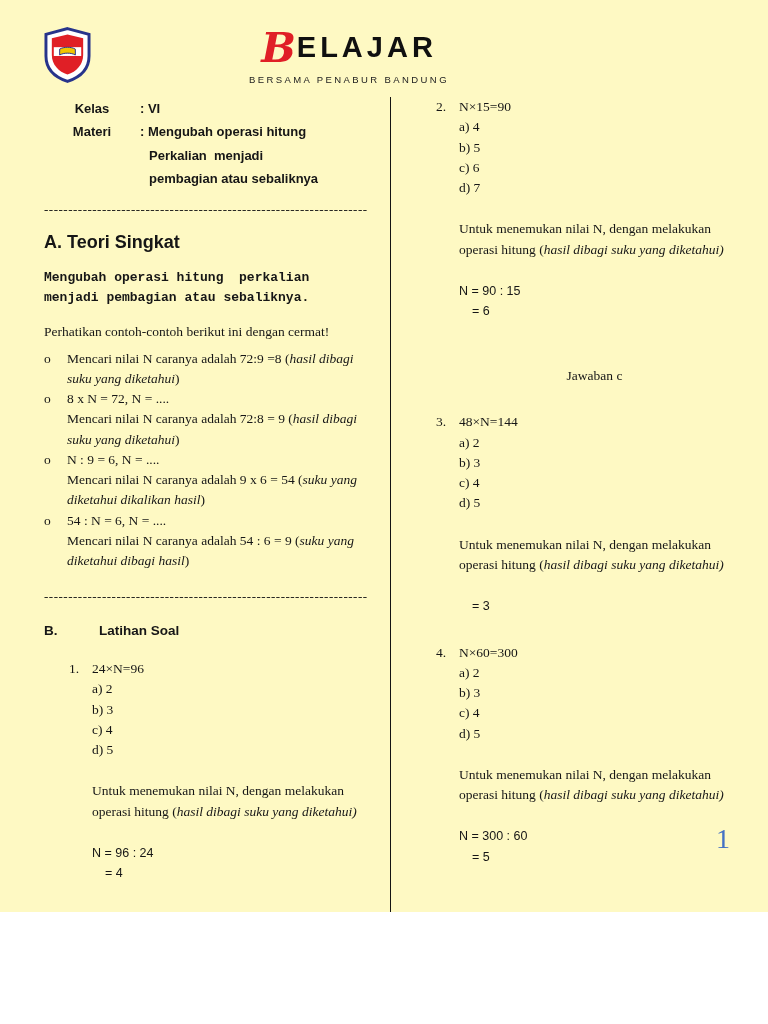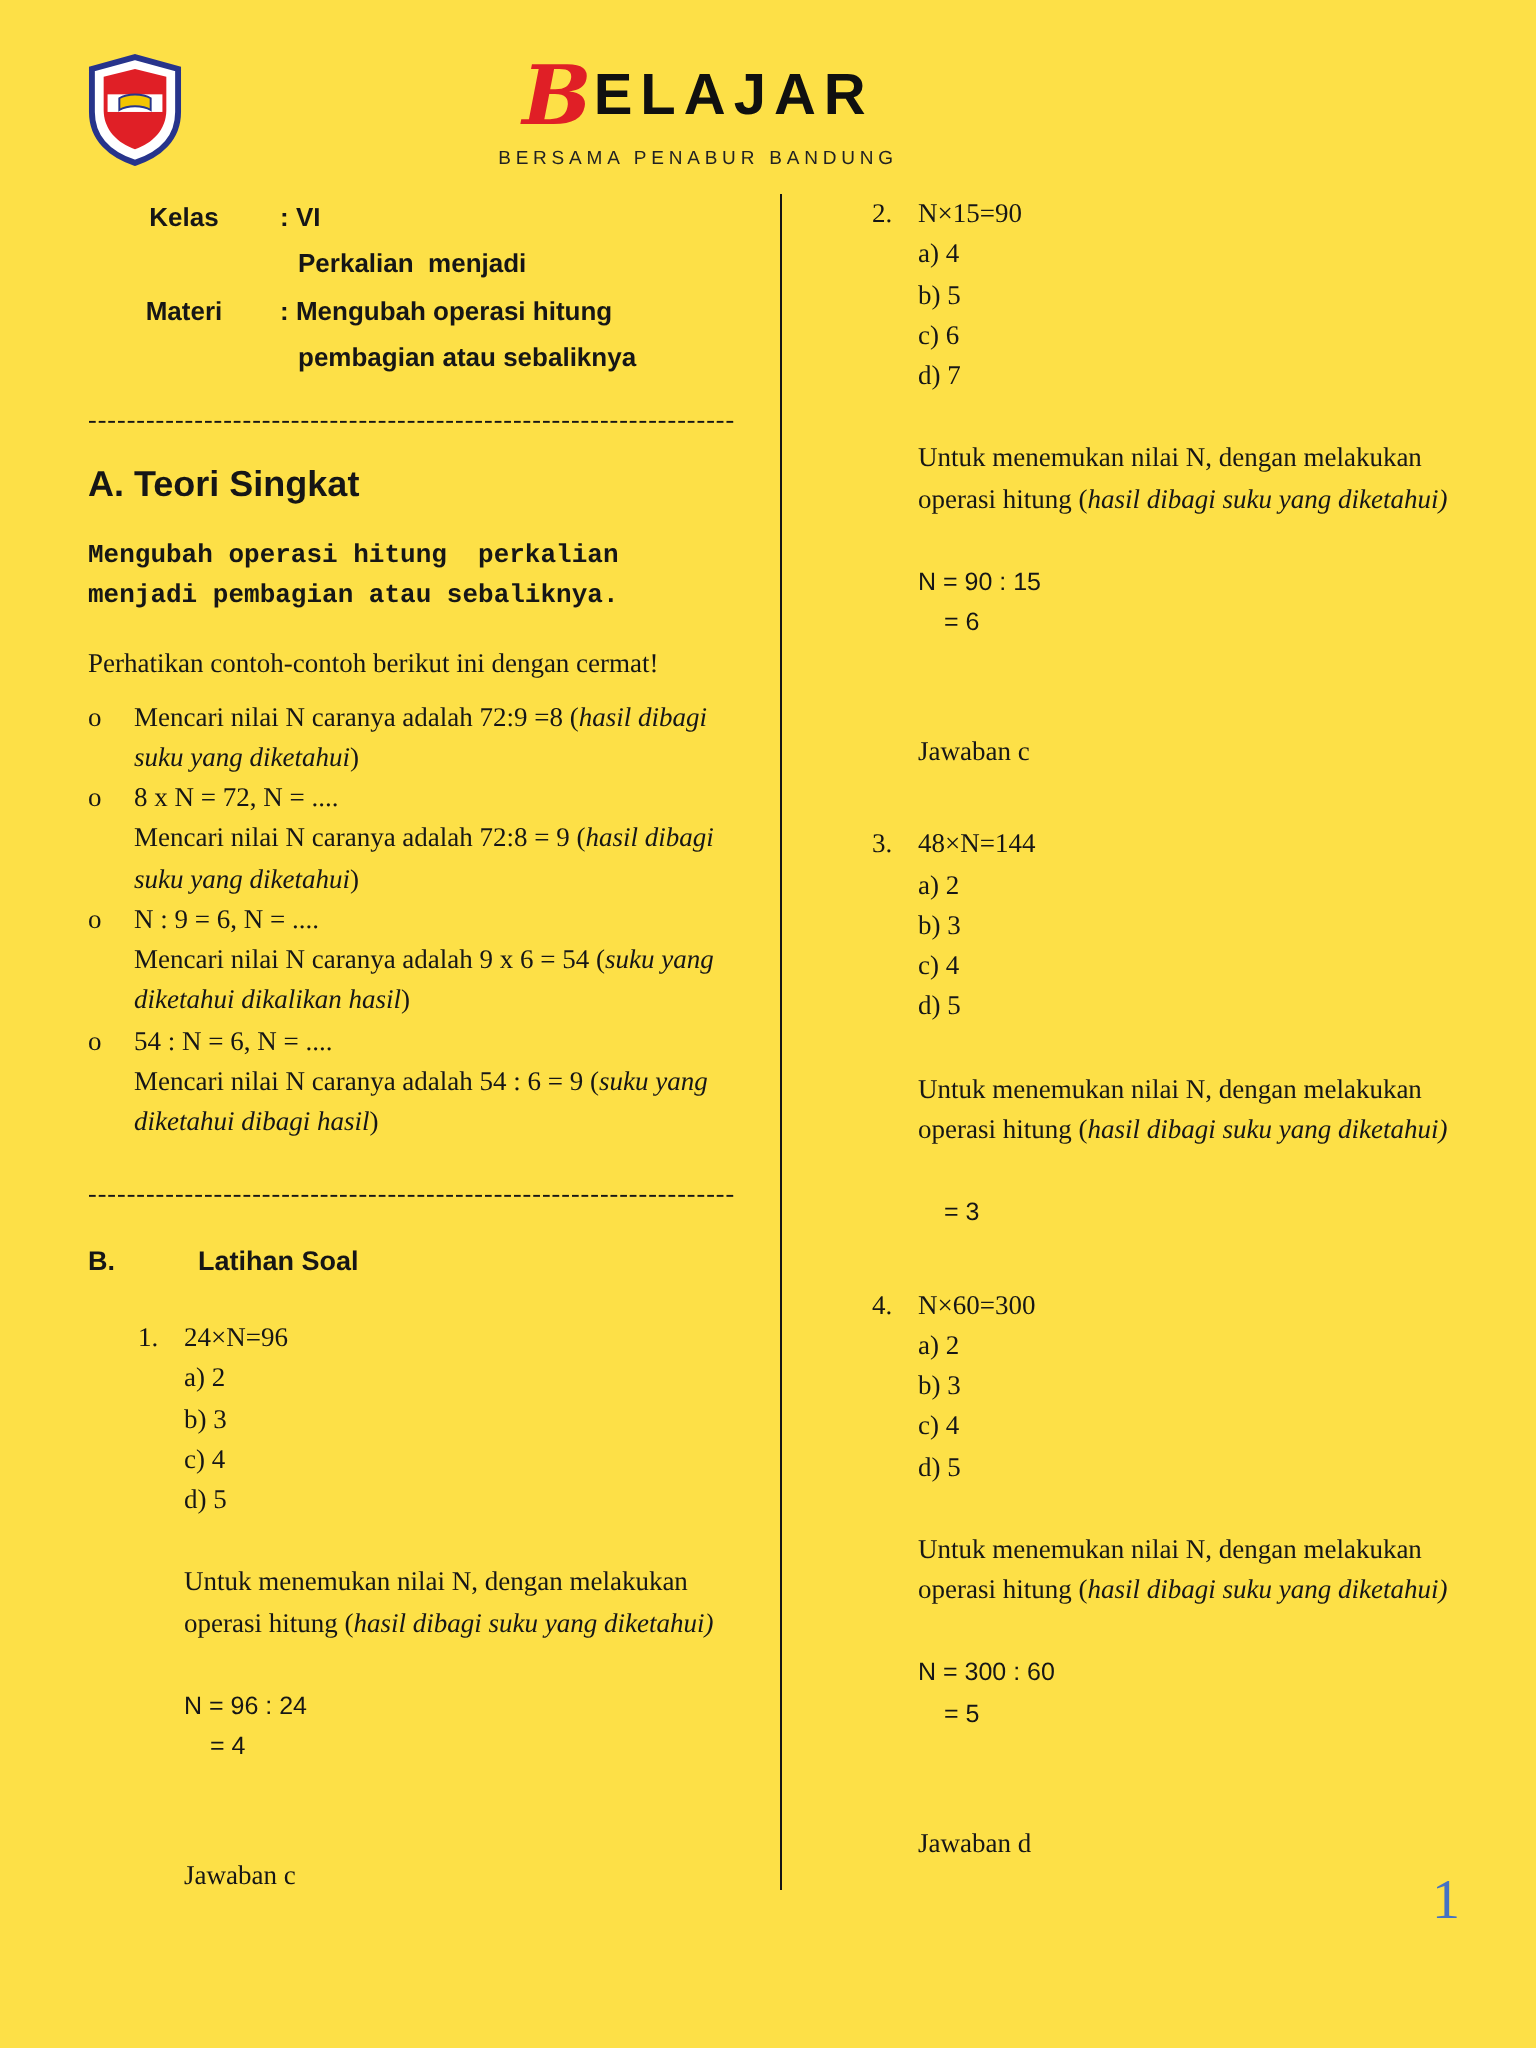--- a/index.html
+++ b/index.html
@@ -1,18 +1,18 @@
 <!DOCTYPE html>
 <html><head>
 <meta charset="utf-8">
 <style>
   * { margin:0; padding:0; box-sizing:border-box; }
   html, body { background:#ffffff; }
   .page {
-    position:relative; width:768px; height:1024px; background:#fde047;
+    position:relative; width:768px; height:912px; background:#fef9c3;
     color:#161616; overflow:hidden;
     font-family:"Liberation Serif", serif; font-size:13.5px; line-height:1.5;
   }
 
   
   .school-logo { position:absolute; left:44px; top:26px; width:47px; height:58px; }
   .brand { position:absolute; top:28px; left:0; right:70px; text-align:center; }
   .brand-title { display:inline-block; line-height:1; white-space:nowrap; }
   .brand-b {
     font-family:"DejaVu Serif", serif; font-style:italic; font-weight:700;
@@ -56,21 +56,21 @@
   .latihan-heading .hletter { display:inline-block; width:55px; }
 
   .exercise { margin-bottom:26px; }
   .col-left .exercise { padding-left:25px; margin-top:4px; }
   .ex-row { display:flex; }
   .ex-num { width:23px; flex:none; }
   .ex-body { padding-left:23px; }
   .explanation { margin:21px 0; }
   .work { font-family:"Liberation Sans", sans-serif; font-size:12.5px; line-height:1.65; margin:21px 0; }
   .work-2 { padding-left:13px; }
-  .answer { text-align:left; margin-top:44px; }
+  .answer { text-align:center; margin-top:44px; }
 
   
   .page-number {
     position:absolute; right:38px; bottom:52px;
     color:#4472c4; font-size:28px; font-family:"Liberation Serif", serif;
   }
 </style>
 </head>
 <body>
 
@@ -95,26 +95,26 @@
   <div class="columns">
 
     <div class="col-left">
 
       <div class="meta">
         <div class="meta-row">
           <span class="meta-label">Kelas</span>
           <span class="meta-value">: VI</span>
         </div>
         <div class="meta-row">
+          <span class="meta-label">Materi</span>
+          <span class="meta-value">: Mengubah operasi hitung</span>
+        </div>
+        <div class="meta-row">
           <span class="meta-label"></span>
           <span class="meta-value meta-cont">Perkalian  menjadi</span>
-        </div>
-        <div class="meta-row">
-          <span class="meta-label">Materi</span>
-          <span class="meta-value">: Mengubah operasi hitung</span>
         </div>
         <div class="meta-row">
           <span class="meta-label"></span>
           <span class="meta-value meta-cont">pembagian atau sebaliknya</span>
         </div>
       </div>
 
       <div class="dashes">------------------------------------------------------------------------------------</div>
 
       <div class="heading">A. Teori Singkat</div>

